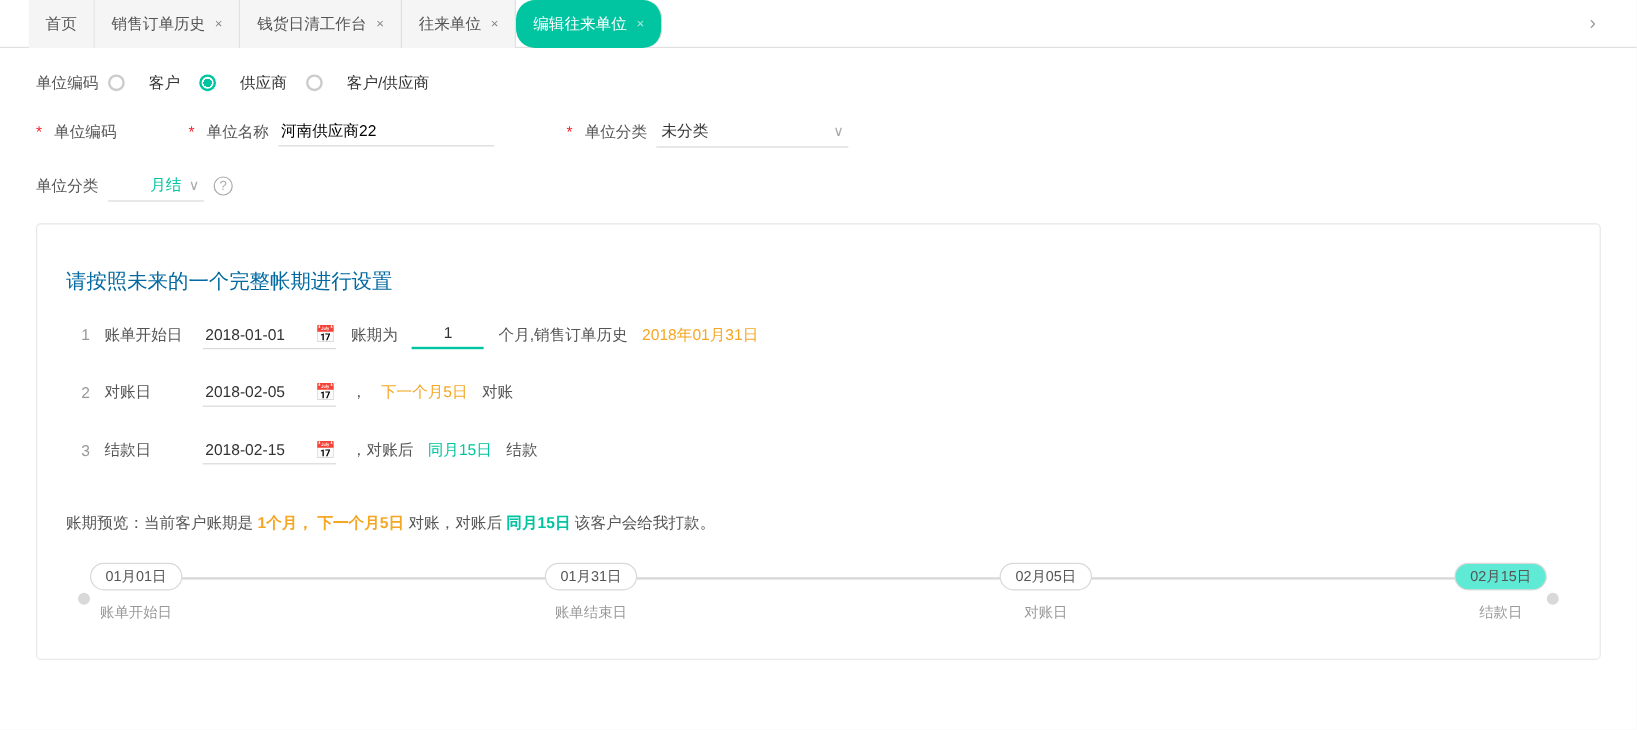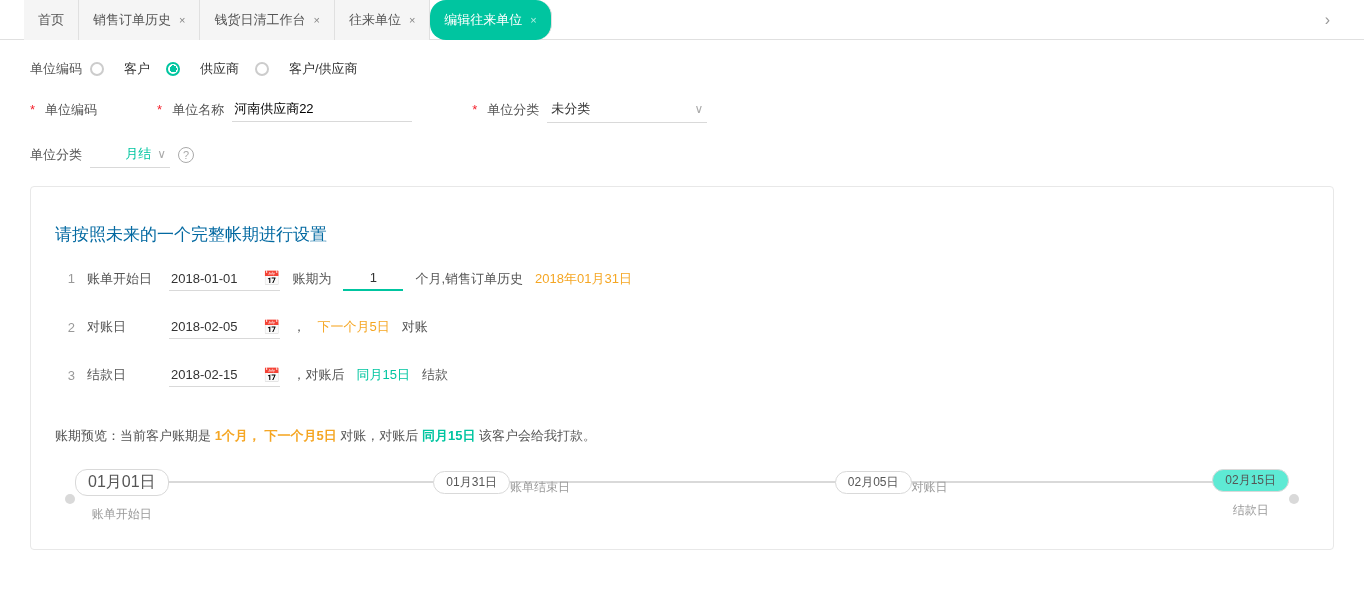--- a/index.html
+++ b/index.html
@@ -359,30 +359,30 @@
 
         <div style="width:10px;height:10px;border-radius:50%;background:#d9d9d9;flex-shrink:0;z-index:1;"></div>
 
         <div style="flex:1;position:relative;height:60px;">
 
           <div style="position:absolute;top:12px;left:0;right:0;height:2px;background:#d9d9d9;"></div>
 
           <div style="display:flex;justify-content:space-between;align-items:flex-start;position:relative;">
 
             <div style="display:flex;flex-direction:column;align-items:center;">
-              <div style="border:1px solid #d9d9d9;border-radius:12px;padding:2px 12px;background:#fff;font-size:16px;color:#555;white-space:nowrap;z-index:1;position:relative;">01月01日</div>
+              <div style="border:1px solid #d9d9d9;border-radius:12px;padding:2px 12px;background:#fff;font-size:12px;color:#555;white-space:nowrap;z-index:1;position:relative;">01月01日</div>
               <div style="font-size:12px;color:#999;margin-top:10px;white-space:nowrap;">账单开始日</div>
             </div>
 
-            <div style="display:flex;flex-direction:row;align-items:center;justify-content:center;">
+            <div style="display:flex;flex-direction:column;align-items:center;justify-content:center;">
               <div style="border:1px solid #d9d9d9;border-radius:12px;padding:2px 12px;background:#fff;font-size:12px;color:#555;white-space:nowrap;z-index:1;position:relative;">01月31日</div>
               <div style="font-size:12px;color:#999;margin-top:10px;white-space:nowrap;">账单结束日</div>
             </div>
 
-            <div style="display:flex;flex-direction:row;align-items:center;text-align:center;">
+            <div style="display:flex;flex-direction:column;align-items:center;text-align:center;">
               <div style="border:1px solid #d9d9d9;border-radius:12px;padding:2px 12px;background:#fff;font-size:12px;color:#555;white-space:nowrap;z-index:1;position:relative;">02月05日</div>
               <div style="font-size:12px;color:#999;margin-top:10px;white-space:nowrap;">对账日</div>
             </div>
 
             <div style="display:flex;flex-direction:column;align-items:center;">
               <div style="border:1px solid #d9d9d9;border-radius:12px;padding:2px 12px;background:#5eead4;font-size:12px;color:#555;white-space:nowrap;z-index:1;position:relative;">02月15日</div>
               <div style="font-size:12px;color:#999;margin-top:10px;white-space:nowrap;">结款日</div>
             </div>
           </div>
         </div>

